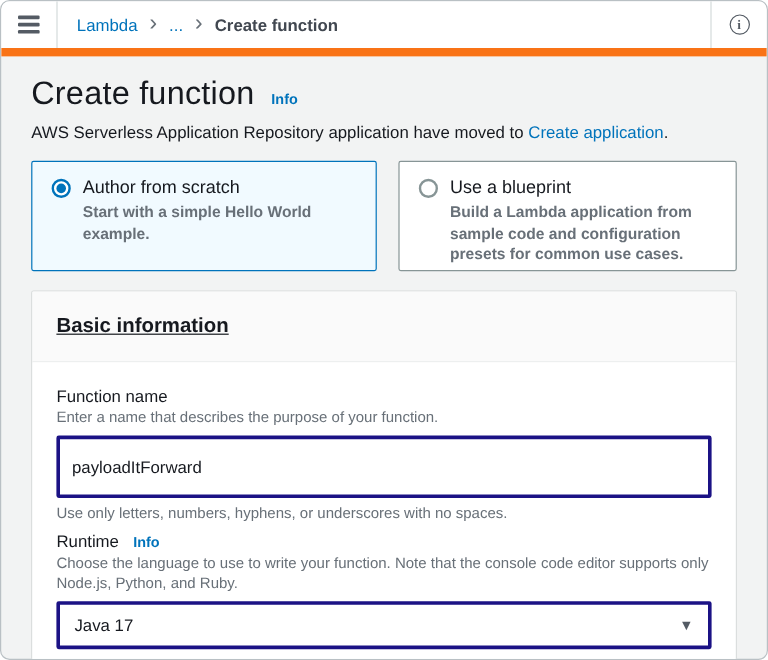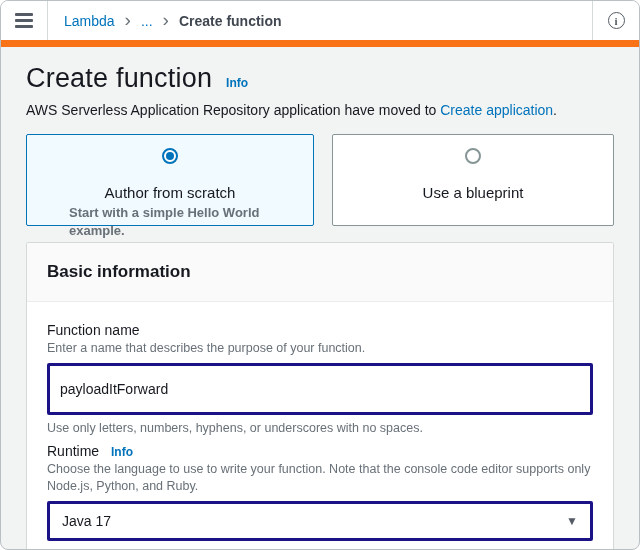--- a/index.html
+++ b/index.html
@@ -56,39 +56,39 @@
 
   
   .cards { display:flex; gap:18px; margin-bottom:16px; }
   .card {
     height: 92px; background:#ffffff; border:1px solid #879596; border-radius:2px;
     padding: 13px 16px; cursor:pointer;
   }
   .card.selected { background:#f1faff; border:1px solid #0073bb; }
   .card-1 { width: 288px; flex:none; }
   .card-2 { flex:1; }
-  .card-head { display:flex; align-items:center; gap:20px;flex-direction:column; }
+  .card-head { display:flex; align-items:flex-end; gap:10px; }
   .radio {
     width:16px; height:16px; border-radius:50%; flex:none;
     border:2px solid #879596; background:#ffffff;
     display:flex; align-items:center; justify-content:center;
   }
   .radio.checked { border:2px solid #0073bb; }
   .radio-dot { width:8px; height:8px; border-radius:50%; background:transparent; }
   .radio.checked .radio-dot { background:#0073bb; }
   .card-title { font-size:15px; color:#16191f; }
   .card-desc { font-size:13px; color:#687078; margin-left:26px; margin-top:3px; line-height:1.35;font-weight:bold; }
 
   
   .panel {
     background:#ffffff; border:1px solid #d5d9d9; border-radius:2px;
   }
   .panel-header {
     background:#fafafa; border-bottom:1px solid #eaeded;
-    padding: 19px 20px; font-size:17px; font-weight:bold; color:#16191f;
+    padding: 19px 20px; font-size:17px; font-weight:bold; color:#16191f;text-decoration:underline;
   }
   .panel-body { padding: 20px 20px 30px 20px; background:#ffffff; }
 
   .field-label { font-size:14px; color:#16191f; margin-bottom:2px; }
   .field-label .info-link { margin-left:8px; }
   .field-desc { font-size:12.5px; color:#687078; line-height:1.35; margin-bottom:6px; }
   .field-constraint { font-size:12.5px; color:#687078; margin-top:6px; margin-bottom:8px; }
 
   .text-input {
     width:100%; height:52px;
@@ -157,20 +157,21 @@
         <div class="card-desc">Start with a simple Hello World example.</div>
       </div>
 
       <div class="card card-2">
         <div class="card-head">
           <span class="radio">
             <span class="radio-dot"></span>
           </span>
           <span class="card-title">Use a blueprint</span>
         </div>
+        <div class="card-desc">Build a Lambda application from sample code and configuration presets for common use cases.</div>
       </div>
 
     </div>
 
     <div class="panel">
       <div class="panel-header">Basic information</div>
       <div class="panel-body">
 
         <div class="field-label">Function name</div>
         <div class="field-desc">Enter a name that describes the purpose of your function.</div>

